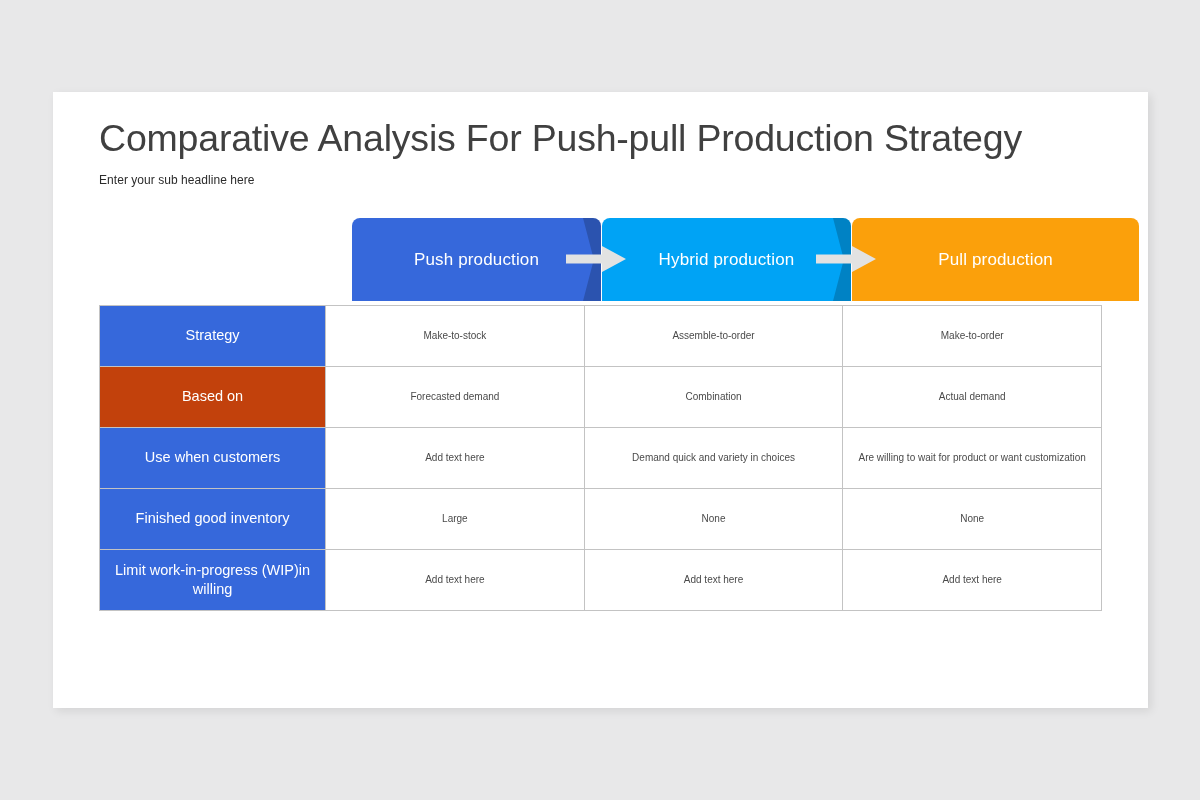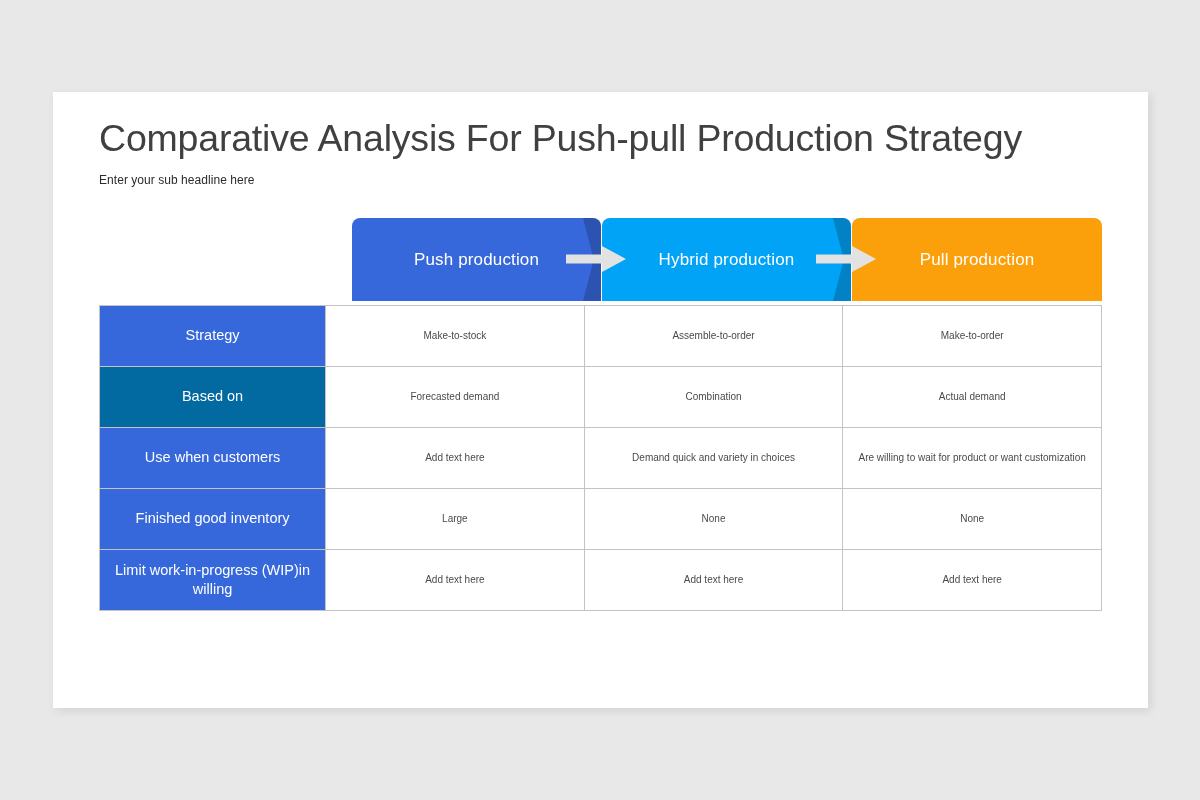--- a/index.html
+++ b/index.html
@@ -87,21 +87,21 @@
     align-items: center;
     justify-content: center;
     color: #ffffff;
     font-size: 17px;
     letter-spacing: 0.15px;
     overflow: hidden;
   }
 
   .col-header.push   { left: 253px; width: 249px; }
   .col-header.hybrid { left: 503px; width: 249px; }
-  .col-header.pull   { left: 753px; width: 250px; align-items: center; }
+  .col-header.pull   { left: 753px; width: 287px; align-items: center; }
 
   
   .ribbon-fold {
     position: absolute;
     right: 0;
     top: 0;
     width: 18px;
     height: 100%;
     clip-path: polygon(0 0, 100% 0, 100% 100%, 0 100%, 60% 50%);
     pointer-events: none;
@@ -208,21 +208,21 @@
       <tbody>
 
         <tr>
           <td class="row-label" style="background: rgb(54, 104, 219); border-color: rgb(195, 195, 195);">Strategy</td>
           <td class="data-cell" style="border-color: rgb(195, 195, 195);">Make-to-stock</td>
           <td class="data-cell" style="border-color: rgb(195, 195, 195);">Assemble-to-order</td>
           <td class="data-cell" style="border-color: rgb(195, 195, 195);">Make-to-order</td>
         </tr>
 
         <tr>
-          <td class="row-label" style="background: #0369a1; border-color: rgb(195, 195, 195);">Based on</td>
+          <td class="row-label" style="background: #c2410c; border-color: rgb(195, 195, 195);">Based on</td>
           <td class="data-cell" style="border-color: rgb(195, 195, 195);">Forecasted demand</td>
           <td class="data-cell" style="border-color: rgb(195, 195, 195);">Combination</td>
           <td class="data-cell" style="border-color: rgb(195, 195, 195);">Actual demand</td>
         </tr>
 
 
         <tr>
           <td class="row-label" style="background: rgb(54, 104, 219); border-color: rgb(195, 195, 195); margin-left: 14px;">Use when customers</td>
           <td class="data-cell" style="border-color: rgb(195, 195, 195);">Add text here</td>
           <td class="data-cell" style="border-color: rgb(195, 195, 195);">Demand quick and variety in choices</td>

